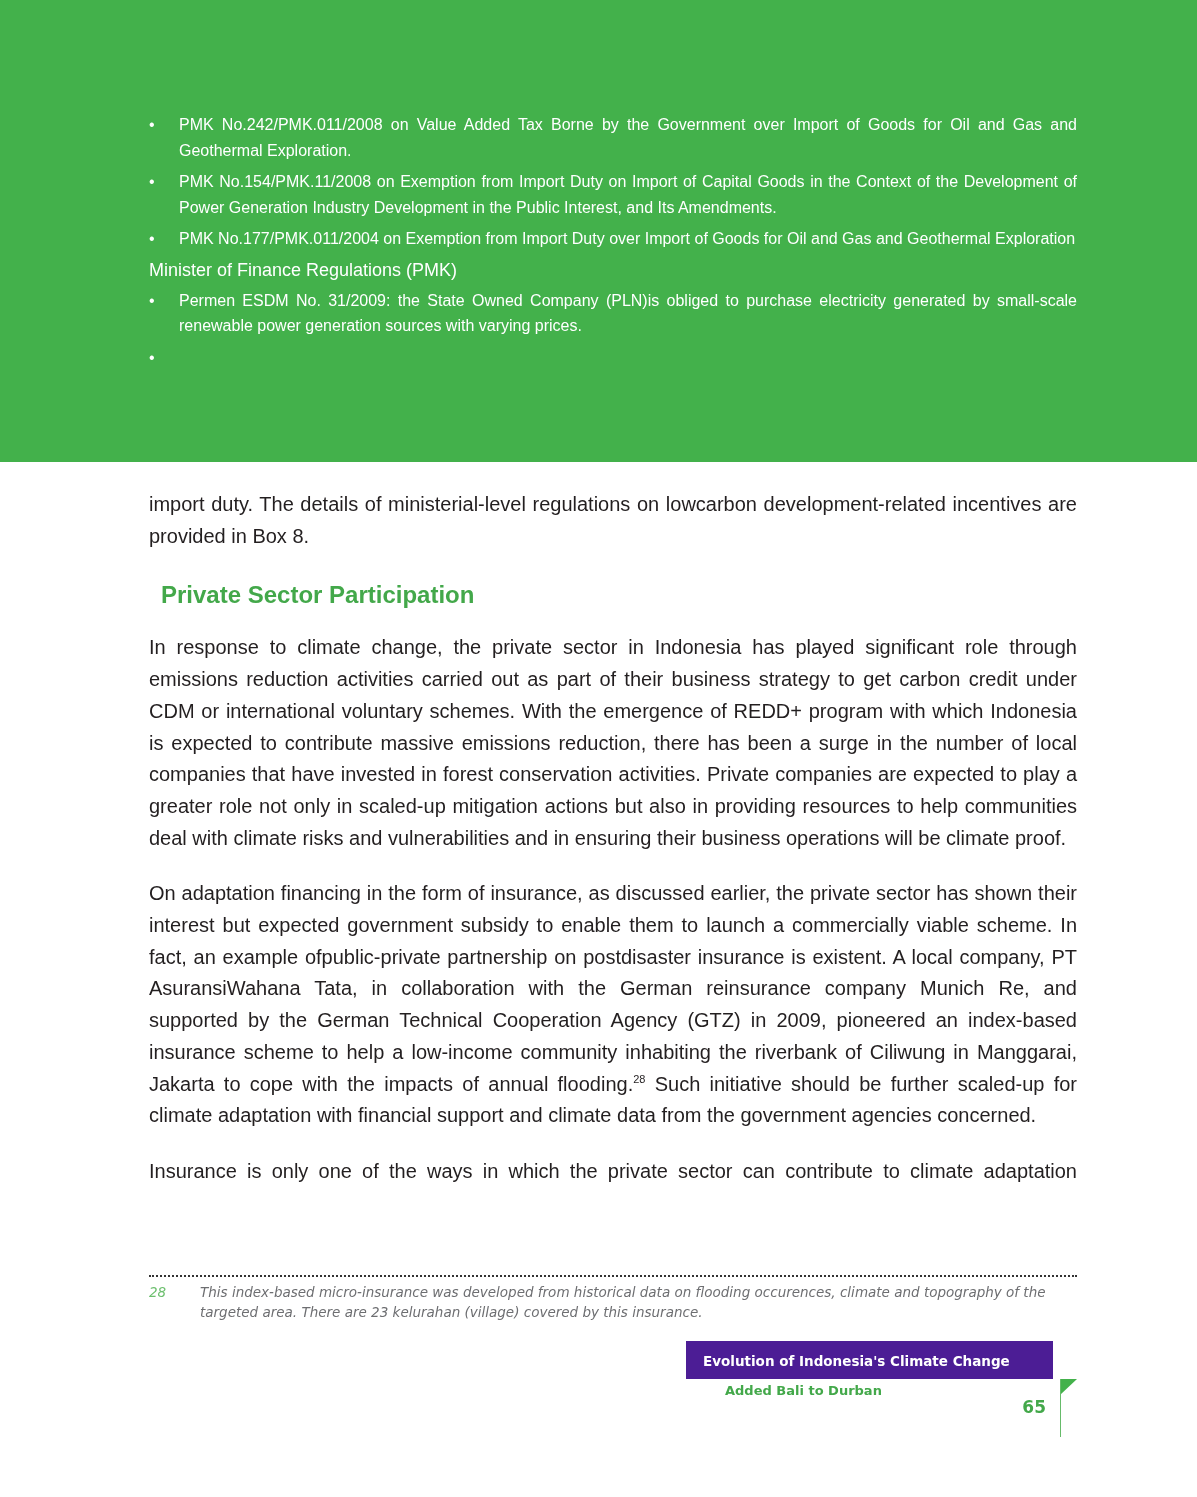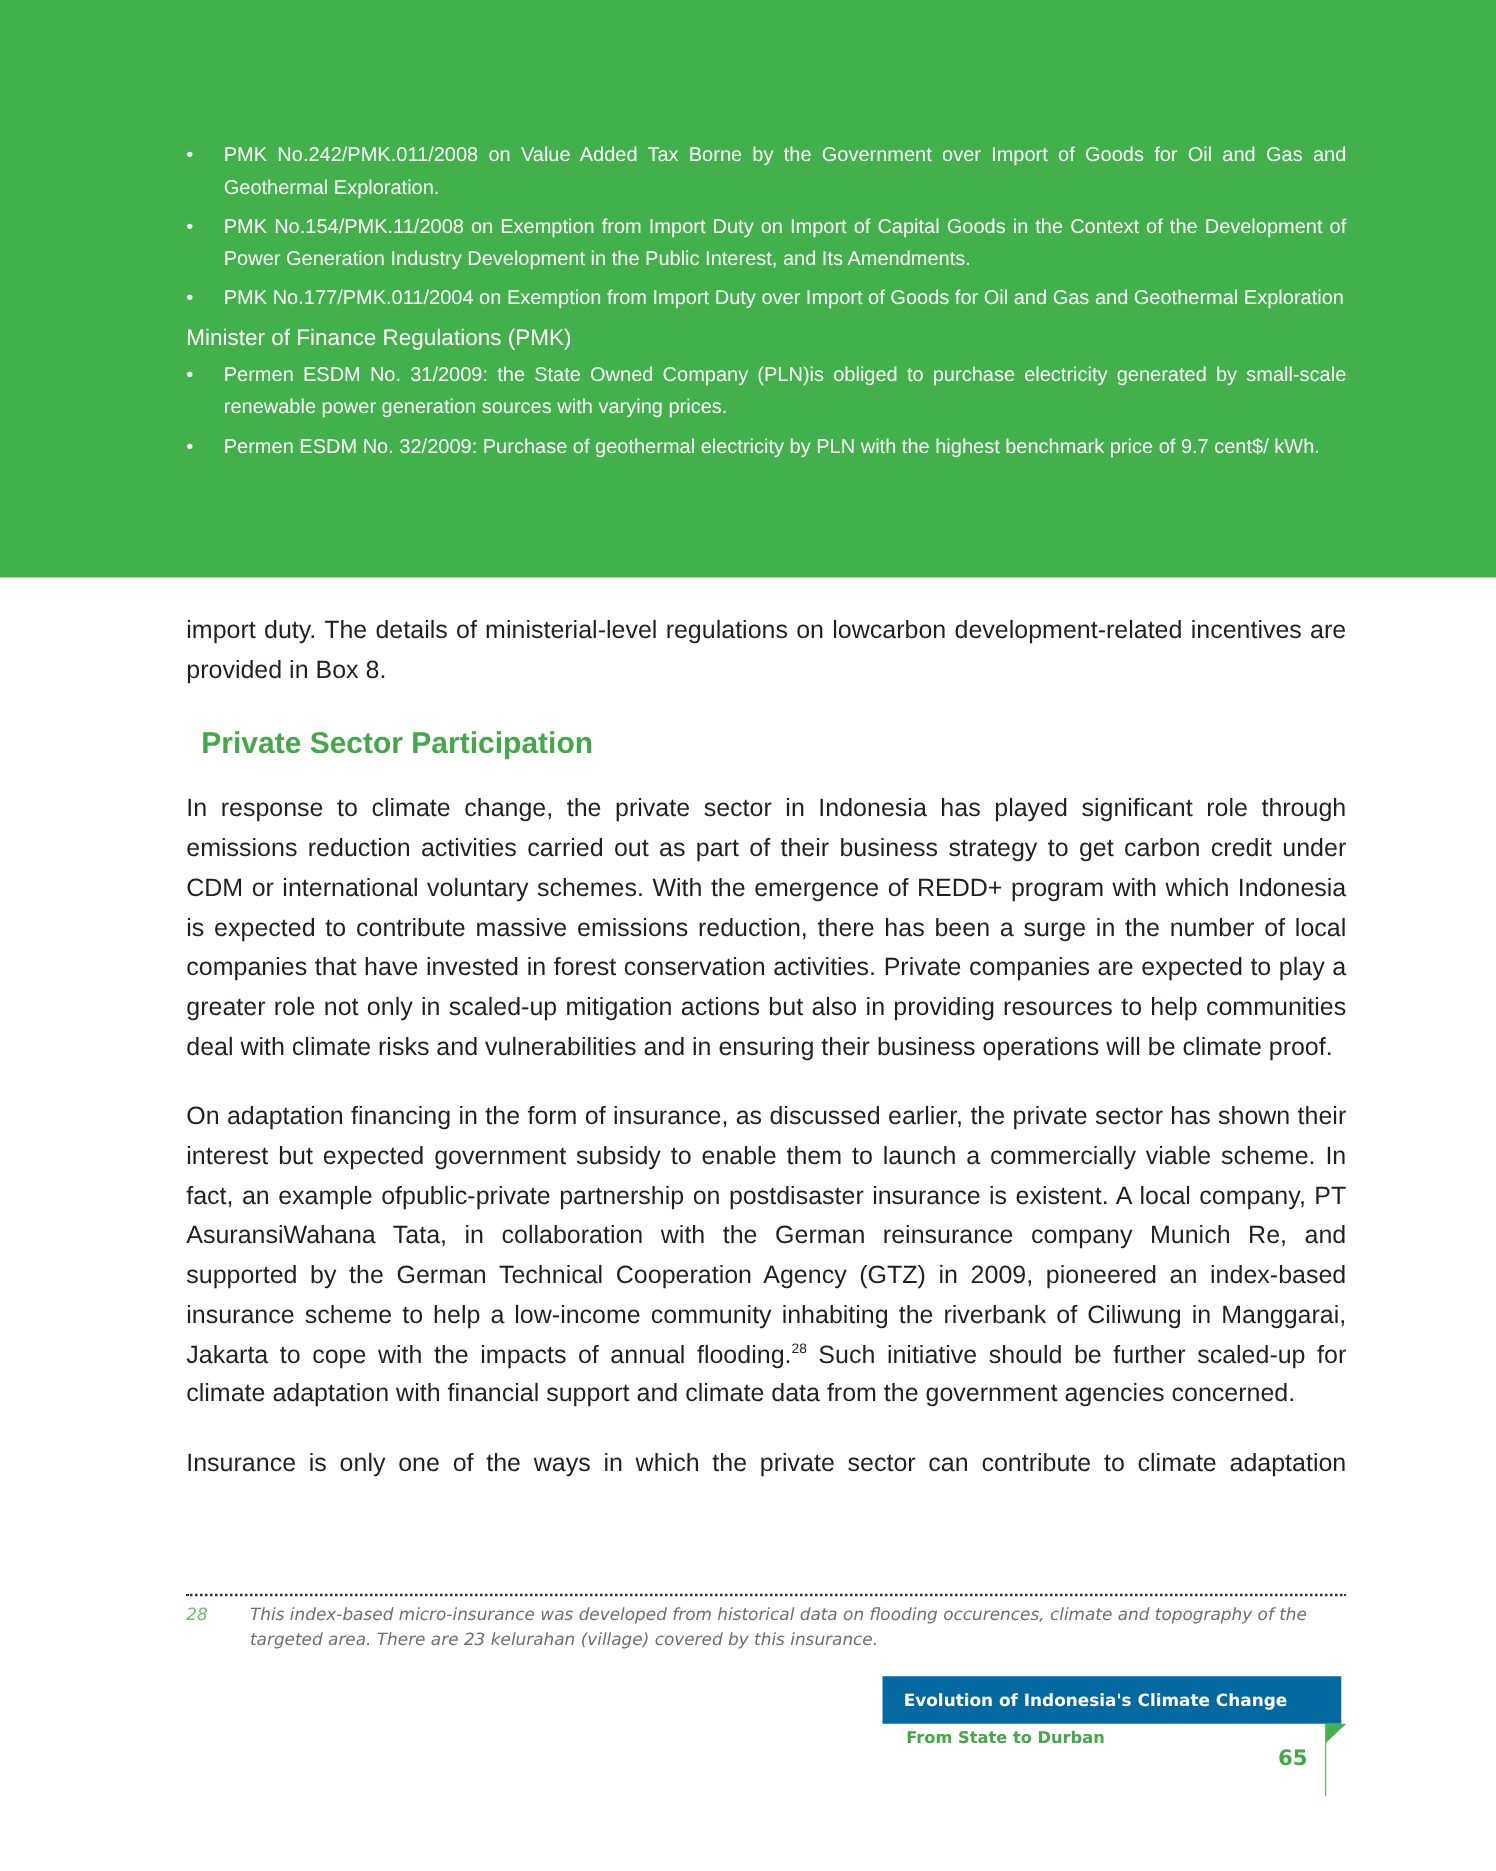--- a/index.html
+++ b/index.html
@@ -11,21 +11,21 @@
   .box-heading { font-size: 18px; line-height: 24px; margin: 0 0 6px 0; }
   .main { position: absolute; left: 149px; top: 489px; width: 928px; color: #231f20; }
   .para { font-size: 20px; line-height: 31.7px; text-align: justify; margin: 0 0 24px 0; }
   .para.last { text-align-last: justify; margin-bottom: 14px; }
   sup { font-size: 11px; line-height: 0; vertical-align: super; }
   .section-title { color: #43a84a; font-weight: bold; font-size: 24px; line-height: 30px; margin: 28px 0 22px 12px; }
   .footnote-rule { position: absolute; left: 149px; top: 1275px; width: 928px; border-top: 2px dotted #333; }
   .footnote { position: absolute; left: 149px; top: 1282px; width: 928px; font-family: "DejaVu Sans", sans-serif; font-style: italic; font-size: 13.5px; line-height: 20px; color: #6d6e71; }
   .fn-num { position: absolute; left: 0; top: 0; color: #6cbf6e; }
   .fn-text { margin-left: 51px; }
-  .tag { position: absolute; left: 706px; top: 1341px; width: 367px; height: 38px; background: #0369a1; color: #ffffff; font-family: "DejaVu Sans", sans-serif; font-weight: bold; font-size: 13.5px; line-height: 40px; box-sizing: border-box; padding-left: 17px; }
+  .tag { position: absolute; left: 686px; top: 1341px; width: 367px; height: 38px; background: #4c1d95; color: #ffffff; font-family: "DejaVu Sans", sans-serif; font-weight: bold; font-size: 13.5px; line-height: 40px; box-sizing: border-box; padding-left: 17px; }
   .tag-sub { position: absolute; left: 725px; top: 1382px; color: #43a84a; font-family: "DejaVu Sans", sans-serif; font-weight: bold; font-size: 13px; line-height: 18px; }
   .page-num { position: absolute; left: 1010px; top: 1396px; width: 36px; text-align: right; color: #43a84a; font-family: "DejaVu Sans", sans-serif; font-weight: bold; font-size: 17px; line-height: 22px; }
   .flag { position: absolute; left: 1060px; top: 1379px; width: 0; height: 0; border-top: 16px solid #43b14b; border-right: 17px solid transparent; }
   .flag-line { position: absolute; left: 1060px; top: 1379px; width: 1px; height: 58px; background: #66bb6a; }
 </style>
 </head>
 <body>
 
 <div class="box">
   <div class="box-inner">
@@ -41,36 +41,35 @@
       <span class="dot">•</span>
       <span>PMK No.177/PMK.011/2004 on Exemption from Import Duty over Import of Goods for Oil and Gas and Geothermal Exploration</span>
     </div>
     <div class="box-heading">Minister of Finance Regulations (PMK)</div>
     <div class="bullet">
       <span class="dot">•</span>
       <span>Permen ESDM No. 31/2009: the State Owned Company (PLN)is obliged to purchase electricity generated by small-scale renewable power generation sources with varying prices.</span>
     </div>
     <div class="bullet">
       <span class="dot">•</span>
-      <span>Permen ESDM No. 32/2009: Purchase of geothermal electricity by PLN with the  highest benchmark price of 9.7 cent$/ kWh.</span>
     </div>
   </div>
 </div>
 
 <div class="main">
   <p class="para">import duty. The details of ministerial-level regulations on lowcarbon development-related incentives are provided in Box 8.</p>
   <h2 class="section-title">Private Sector Participation</h2>
   <p class="para">In response to climate change, the private sector in Indonesia has played significant role through emissions reduction activities carried out as part of their business strategy to get carbon credit under CDM or international voluntary schemes. With the emergence of REDD+ program with which Indonesia is expected to contribute massive emissions reduction, there has been a surge in the number of local companies that have invested in forest conservation activities. Private companies are expected to play a greater role not only in scaled-up mitigation actions but also in providing resources to help communities deal with climate risks and vulnerabilities and in ensuring their business operations will be climate proof.</p>
   <p class="para"><span>On adaptation financing in the form of insurance, as discussed earlier, the private sector has shown their interest but expected government subsidy to enable them to launch a commercially viable scheme. In fact, an example ofpublic-private partnership on postdisaster insurance is existent. A local company, PT AsuransiWahana Tata, in collaboration with the German reinsurance company Munich Re, and supported by the German Technical Cooperation Agency (GTZ) in 2009, pioneered an index-based insurance scheme to help a low-income community inhabiting the riverbank of Ciliwung in Manggarai, Jakarta to cope with the impacts of annual flooding.</span><sup>28</sup><span> Such initiative should be further scaled-up for climate adaptation with financial support and climate data from the government agencies concerned.</span></p>
   <p class="para last">Insurance is only one of the ways in which the private sector can contribute to climate adaptation</p>
 </div>
 
 <div class="footnote-rule"></div>
 <div class="footnote">
   <span class="fn-num">28</span>
   <div class="fn-text">This index-based micro-insurance was developed from historical data on flooding occurences, climate and topography of the targeted area. There are 23 kelurahan (village) covered by this insurance.</div>
 </div>
 
 <div class="tag">Evolution of Indonesia's Climate Change Policy</div>
-<div class="tag-sub">From State to Durban</div>
+<div class="tag-sub">Added Bali to Durban</div>
 <div class="flag"></div>
 <div class="flag-line"></div>
 <div class="page-num">65</div>
 
 </body></html>

